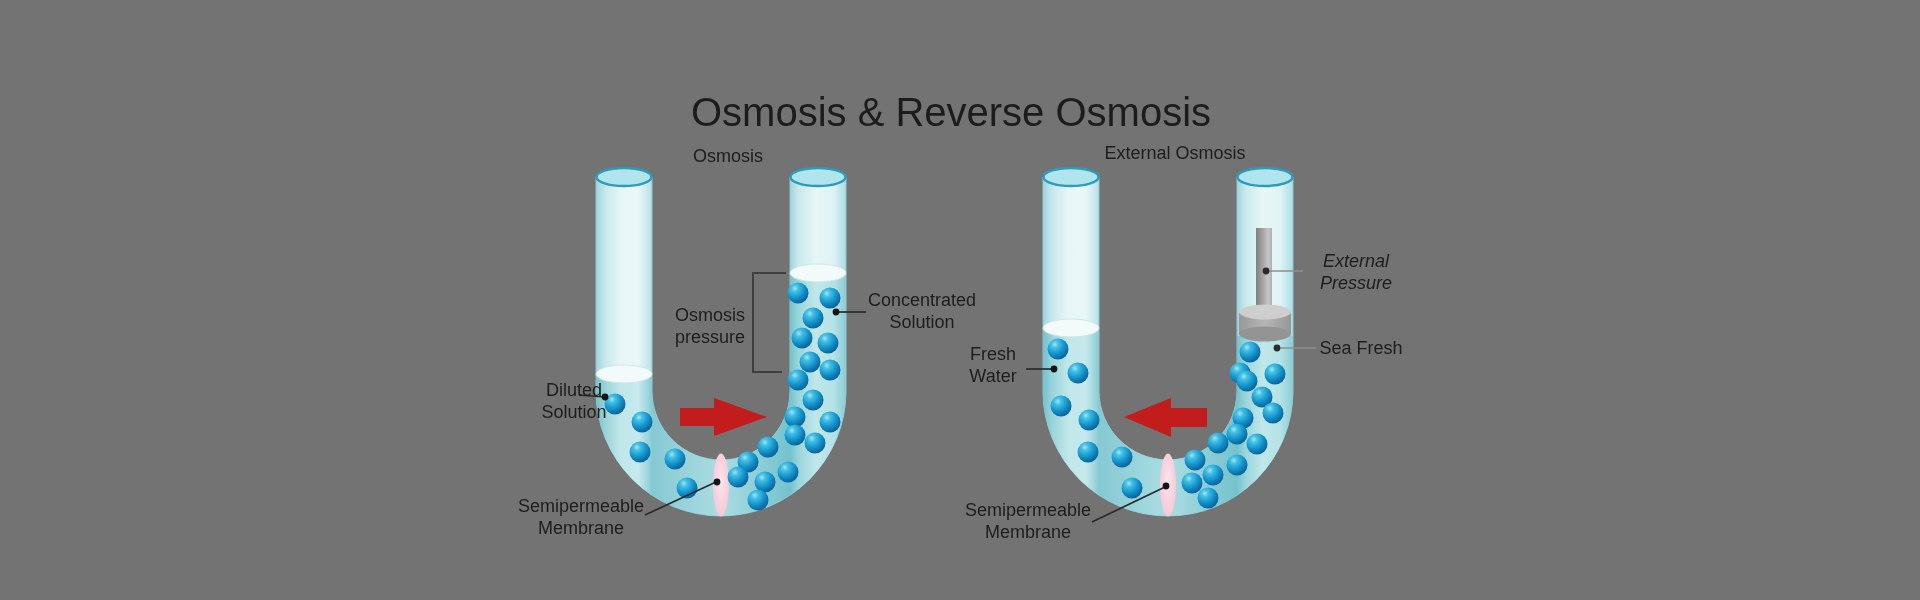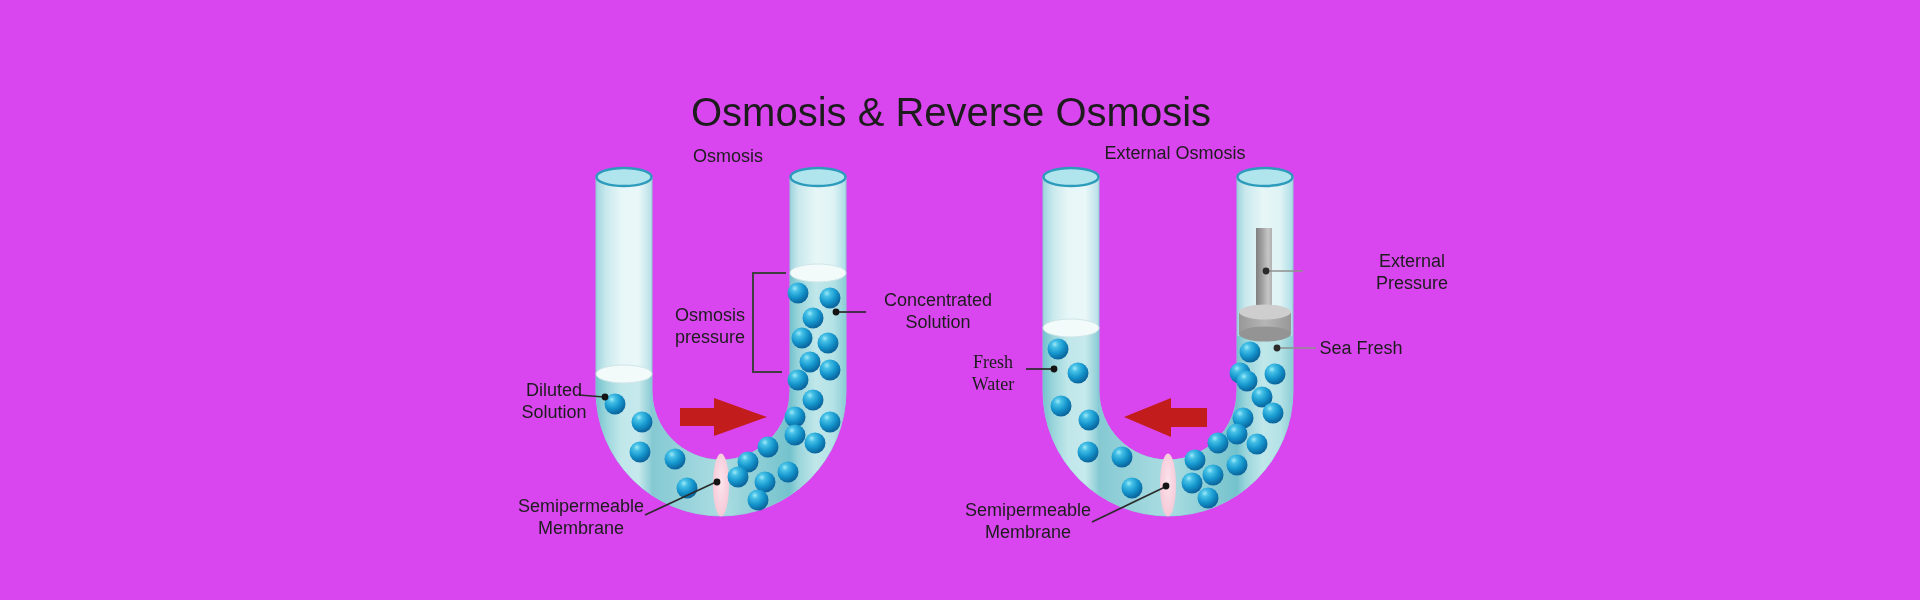--- a/index.html
+++ b/index.html
@@ -1,16 +1,16 @@
 <!DOCTYPE html>
 <html><head>
 <meta charset="utf-8">
 <style>
   html,body{margin:0;padding:0;background:#ffffff;}
-  .stage{position:relative;width:1920px;height:600px;background:#d946ef;overflow:hidden;
+  .stage{position:relative;width:1920px;height:600px;background:#737373;overflow:hidden;
          font-family:"Liberation Sans",sans-serif;}
   .stage svg{position:absolute;left:0;top:0;}
   .title{position:absolute;transform:translate(-50%,-50%);font-size:40px;color:#1c1c1c;
          white-space:nowrap;letter-spacing:0px;}
   .sub{position:absolute;transform:translate(-50%,-50%);font-size:18px;color:#1d1d1d;white-space:nowrap;}
   .lbl{position:absolute;transform:translate(-50%,-50%);font-size:18px;line-height:22px;
        color:#1d1d1d;white-space:pre-line;text-align:center;}
 </style>
 </head>
 <body>
@@ -181,29 +181,29 @@
         <circle cx="1166" cy="486" r="3.4" fill="#141414"></circle>
       </g>
     </g>
   </svg>
 
   <div class="title" style="left:951px;top:112px;">Osmosis &amp; Reverse Osmosis</div>
 
   <div class="sub" style="left:728px;top:156px;">Osmosis</div>
   <div class="sub" style="left:1175px;top:153px;">External Osmosis</div>
 
-  <div class="lbl" style="left:554px;top:401px;">Diluted
+  <div class="lbl" style="left:574px;top:401px;">Diluted
 Solution</div>
   <div class="lbl" style="left:710px;top:326px;">Osmosis
 pressure</div>
-  <div class="lbl" style="left:922px;top:311px;margin-left:16px;">Concentrated
+  <div class="lbl" style="left:922px;top:311px;">Concentrated
 Solution</div>
   <div class="lbl" style="left:581px;top:517px;">Semipermeable
 Membrane</div>
 
-  <div class="lbl" style="left:993px;top:373px;font-family:Liberation Serif, serif;">Fresh
+  <div class="lbl" style="left:993px;top:365px;">Fresh
 Water</div>
-  <div class="lbl" style="left:1412px;top:272px;">External
+  <div class="lbl" style="left:1356px;top:272px;font-style:italic;">External
 Pressure</div>
   <div class="lbl" style="left:1361px;top:348px;">Sea Fresh</div>
   <div class="lbl" style="left:1028px;top:521px;">Semipermeable
 Membrane</div>
 </div>
 
 </body></html>

